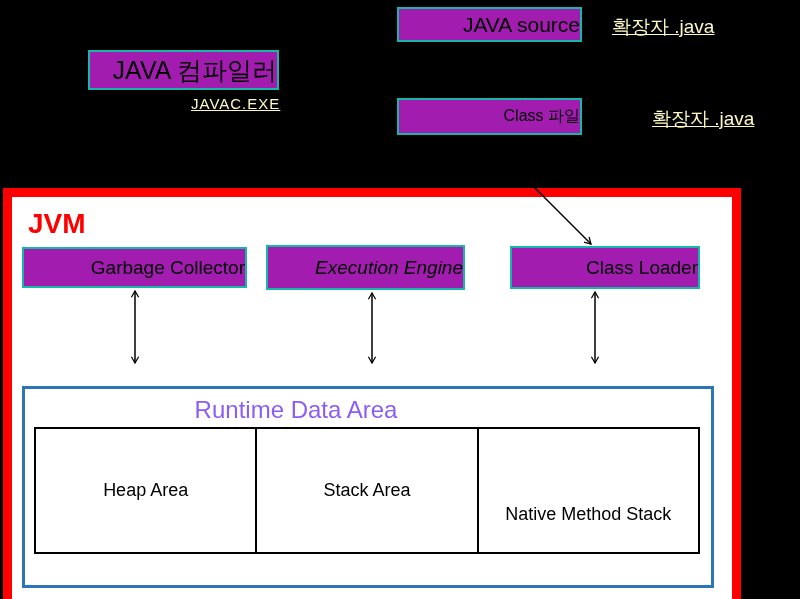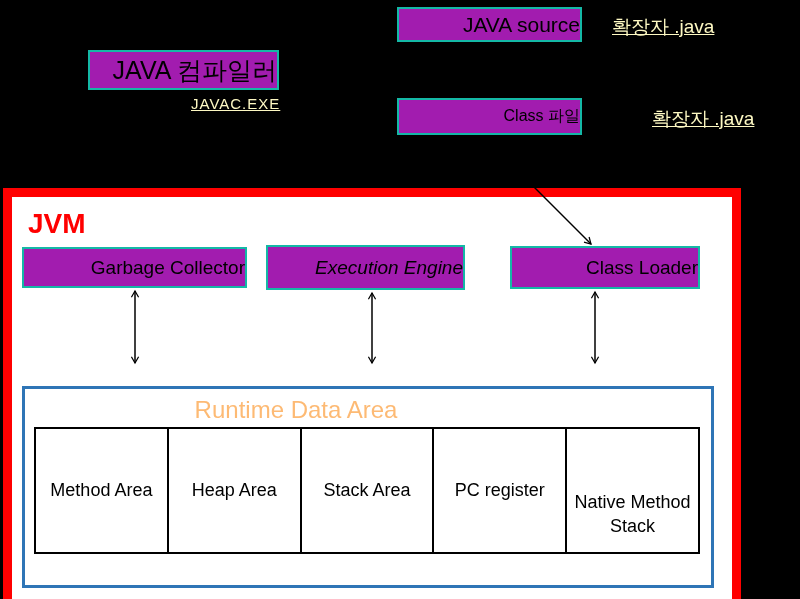--- a/index.html
+++ b/index.html
@@ -52,21 +52,21 @@
   .comp-cl { left: 498px; top: 246px; width: 190px; height: 43px; margin-left: 12px; }
   
   .runtime {
     left: 22px; top: 366px; width: 692px; height: 202px;
     background: #ffffff;
     border: 3px solid #2E75B6;
   }
   .runtime-title {
     left: 22px; top: 376px; width: 548px;
     text-align: center;
-    color: #fdba74;
+    color: #8b5cf6;
     font-size: 24px;
   }
   .runtime-table {
     position: absolute;
     left: 34px; top: 427px; width: 666px; height: 127px;
     display: flex;
     border: 2px solid #000000;
     background: #ffffff;
   }
   .runtime-cell {
@@ -116,24 +116,22 @@
   <span>Execution Engine</span>
 </div>
 <div class="wbox comp comp-cl">
   <span>Class Loader</span>
 </div>
 
 <div class="abs runtime"></div>
 <div class="abs runtime-title">Runtime Data Area</div>
 
 <div class="runtime-table">
-  <div class="runtime-cell">Method Area</div>
   <div class="runtime-cell">Heap Area</div>
   <div class="runtime-cell">Stack Area</div>
-  <div class="runtime-cell">PC register</div>
   <div class="runtime-cell">Native Method Stack</div>
 </div>
 
 <svg class="arrows" viewBox="0 0 800 599" xmlns="http://www.w3.org/2000/svg">
   <defs>
     <marker id="vhead" viewBox="0 0 10 10" refX="8" refY="5" markerWidth="9" markerHeight="9" orient="auto-start-reverse" markerUnits="userSpaceOnUse">
       <path d="M1,1 L8,5 L1,9" fill="none" stroke="#000000" stroke-width="1.4"></path>
     </marker>
   </defs>
   <line x1="483" y1="136" x2="591" y2="244" stroke="#000000" stroke-width="1.5" marker-end="url(#vhead)"></line>

